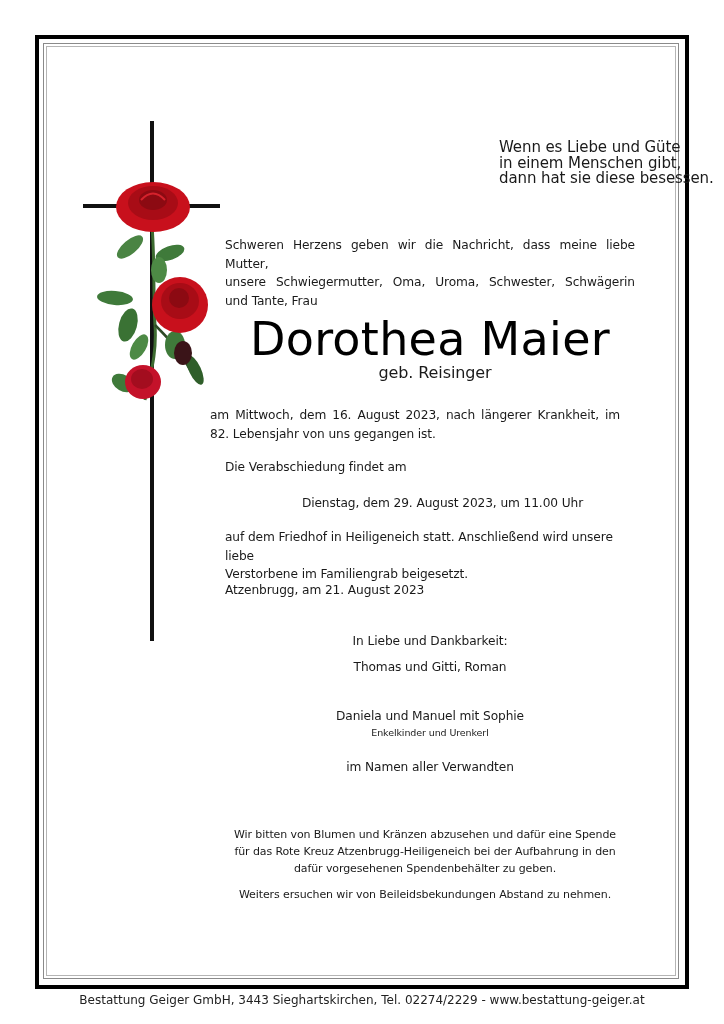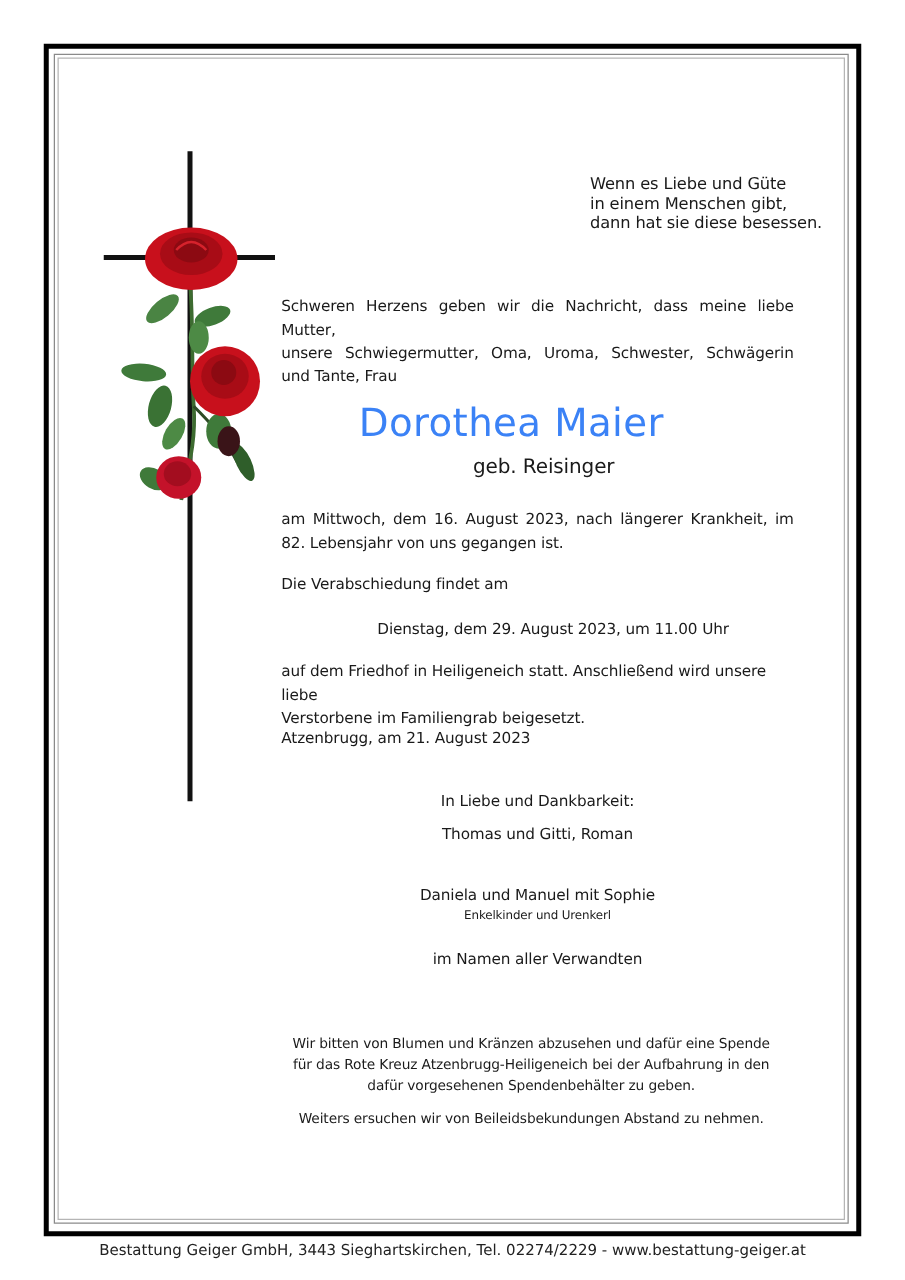--- a/index.html
+++ b/index.html
@@ -8,28 +8,28 @@
   .outer-frame { position:absolute; left:35px; top:35px; width:646px; height:946px;
                  border:4px solid #000; }
   .inner-frame { position:absolute; left:43px; top:43px; width:634px; height:934px;
                  border:1px solid #8a8a8a; }
   .inner-frame2 { position:absolute; left:46px; top:46px; width:628px; height:928px;
                   border:1px solid #b5b5b5; }
   .cross-v { position:absolute; left:150px; top:121px; width:4px; height:520px; background:#111; }
   .cross-h { position:absolute; left:83px; top:204px; width:137px; height:4px; background:#111; }
   .roses { position:absolute; left:95px; top:175px; width:120px; height:235px; }
   .txt { position:absolute; font-size:12.2px; line-height:18.5px; letter-spacing:-0.1px; }
-  .quote { left:472px; top:140px; font-size:13px; line-height:15.5px; }
+  .quote { left:499px; top:140px; font-size:15px; line-height:15.5px; }
   .intro { left:225px; top:236px; width:410px; text-align:justify; }
   .intro span.l { display:block; text-align:justify; text-align-last:justify; }
   .intro span.last { display:block; }
-  .name { left:184px; top:318px; width:450px; text-align:center; font-size:31px; line-height:42px;
-          font-weight:normal; letter-spacing:0.3px; color:#3b82f6; }
+  .name { left:205px; top:318px; width:450px; text-align:center; font-size:46px; line-height:42px;
+          font-weight:normal; letter-spacing:0.3px; color:#000000; }
   .maiden { left:200px; top:364px; width:450px; text-align:center; font-size:16px; padding-left:20px; box-sizing:border-box;}
-  .p1 { left:225px; top:406px; width:410px; }
+  .p1 { left:210px; top:406px; width:410px; }
   .p1 .l { display:block; text-align:justify; text-align-last:justify; }
   .p2 { left:225px; top:458px; }
   .p3 { left:225px; top:494px; width:410px; text-align:center; padding-left:25px; box-sizing:border-box; }
   .p4 { left:225px; top:528px; width:410px; }
   .p5 { left:225px; top:581px; }
   .sign { left:225px; width:410px; text-align:center; }
   .small { font-size:9.5px; line-height:13px; }
   .notice { left:215px; width:420px; text-align:center; font-size:11px; line-height:17px; }
   .footer { position:absolute; left:0; top:993px; width:724px; text-align:center; font-size:12px; color:#222; }
 </style>

